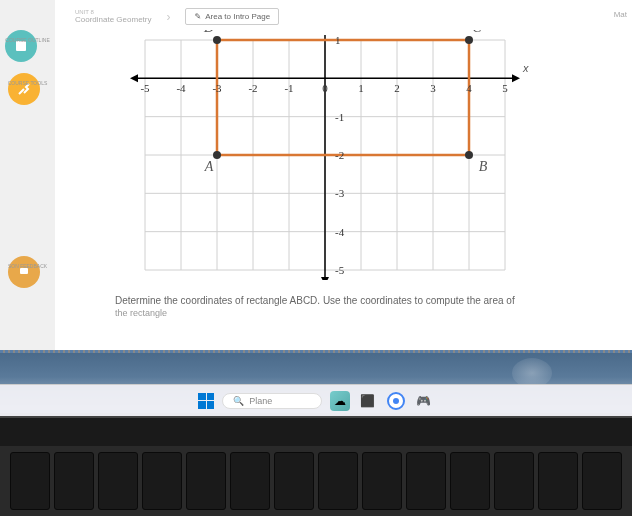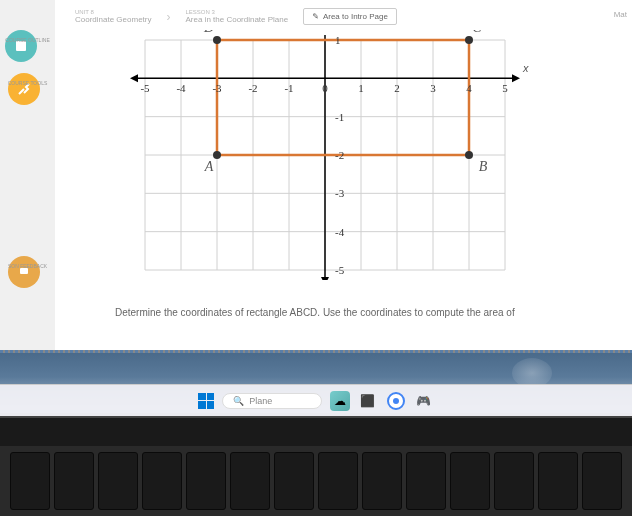--- a/index.html
+++ b/index.html
@@ -12,21 +12,21 @@
 .nav-arrow { width: 26px; height: 26px; border-radius: 50%; border: 1px solid #ccc; background: white; display: flex; align-items: center; justify-content: center; color: #888; font-size: 12px; position: absolute; left: 62px; top: 180px; }
 .content { flex: 1; background: white; position: relative; padding: 8px 20px; }
 .header { display: flex; align-items: center; gap: 15px; font-size: 8px; color: #aaa; margin-bottom: 5px; }
 .header .sep { color: #ccc; font-size: 12px; }
 .header .unit { display: flex; flex-direction: column; }
 .header .unit-label { font-size: 6px; color: #bbb; }
 .back-btn { border: 1px solid #ccc; padding: 3px 8px; font-size: 8px; color: #666; border-radius: 2px; display: flex; align-items: center; gap: 4px; }
 .right-link { position: absolute; right: 5px; top: 10px; font-size: 8px; color: #aaa; }
 .chart-area { position: relative; width: 420px; height: 250px; margin-left: 40px; }
 .chart-svg { width: 100%; height: 100%; }
-.question { font-size: 10px; color: #666; margin-top: 27px; margin-left: 40px; }
+.question { font-size: 10px; color: #666; margin-top: 15px; margin-left: 40px; }
 .question .sub { font-size: 9px; color: #999; margin-top: 2px; }
 .divider { position: absolute; top: 350px; left: 0; width: 632px; height: 3px; background: repeating-linear-gradient(90deg, #5a7fa8 0 3px, transparent 3px 5px); }
 .wallpaper { position: absolute; top: 353px; left: 0; width: 632px; height: 60px; background: linear-gradient(180deg, #4a6a8a 0%, #5a7a9a 40%, #b8c8d8 100%); }
 .wallpaper::after { content:""; position:absolute; right: 80px; top: 5px; width: 40px; height: 30px; background: radial-gradient(ellipse, rgba(255,255,255,0.3), transparent); border-radius: 50%; }
 .taskbar { position: absolute; top: 384px; left: 0; width: 632px; height: 32px; background: rgba(240,240,245,0.95); border-top: 1px solid #ccc; display: flex; align-items: center; justify-content: center; gap: 8px; }
 .win-icon { width: 16px; height: 16px; display: grid; grid-template-columns: 1fr 1fr; grid-template-rows: 1fr 1fr; gap: 1px; }
 .win-icon span:nth-child(1){ background:#0078d4; } .win-icon span:nth-child(2){ background:#0078d4; } .win-icon span:nth-child(3){ background:#0078d4; } .win-icon span:nth-child(4){ background:#0078d4; }
 .search-box { background: white; border: 1px solid #ddd; border-radius: 12px; padding: 2px 10px; font-size: 9px; color: #888; display: flex; align-items: center; gap: 5px; width: 100px; }
 .task-icon { width: 20px; height: 20px; border-radius: 4px; display: flex; align-items: center; justify-content: center; font-size: 12px; }
 .bezel { position: absolute; top: 416px; left: 0; width: 632px; height: 30px; background: #1a1a1a; border-top: 2px solid #444; }
@@ -73,24 +73,20 @@
 
   <div class="nav-arrow">‹</div>
 
   <div class="content">
     <div class="header">
       <div class="unit">
         <span class="unit-label">UNIT 8</span>
         <span>Coordinate Geometry</span>
       </div>
       <span class="sep">›</span>
-      <div class="unit">
-        <span class="unit-label">LESSON 3</span>
-        <span>Area in the Coordinate Plane</span>
-      </div>
       <div class="back-btn">
         <span>✎</span>
         <span>Area to Intro Page</span>
       </div>
     </div>
     <div class="right-link">Mat</div>
 
     <div class="chart-area">
       <svg class="chart-svg" viewBox="0 0 420 250" id="chart-svg">
           <line class="grid-line" x1="30" y1="240" x2="30" y2="10"></line>
@@ -141,20 +137,21 @@
           <circle class="pt" cx="102" cy="125" r="4"></circle>
           <text class="pt-label" x="94" y="141" text-anchor="middle">A</text>
           <circle class="pt" cx="354" cy="125" r="4"></circle>
           <text class="pt-label" x="368" y="141" text-anchor="middle">B</text>
           <text class="axis-label" x="408" y="42.33333333333333">x</text>
         </svg>
     </div>
 
     <div class="question">
       <div>Determine the coordinates of rectangle ABCD. Use the coordinates to compute the area of</div>
+      <div class="sub">the rectangle</div>
     </div>
   </div>
 </div>
 
 <div class="divider"></div>
 <div class="wallpaper"></div>
 
 <div class="taskbar">
   <div class="win-icon">
       <span></span>

